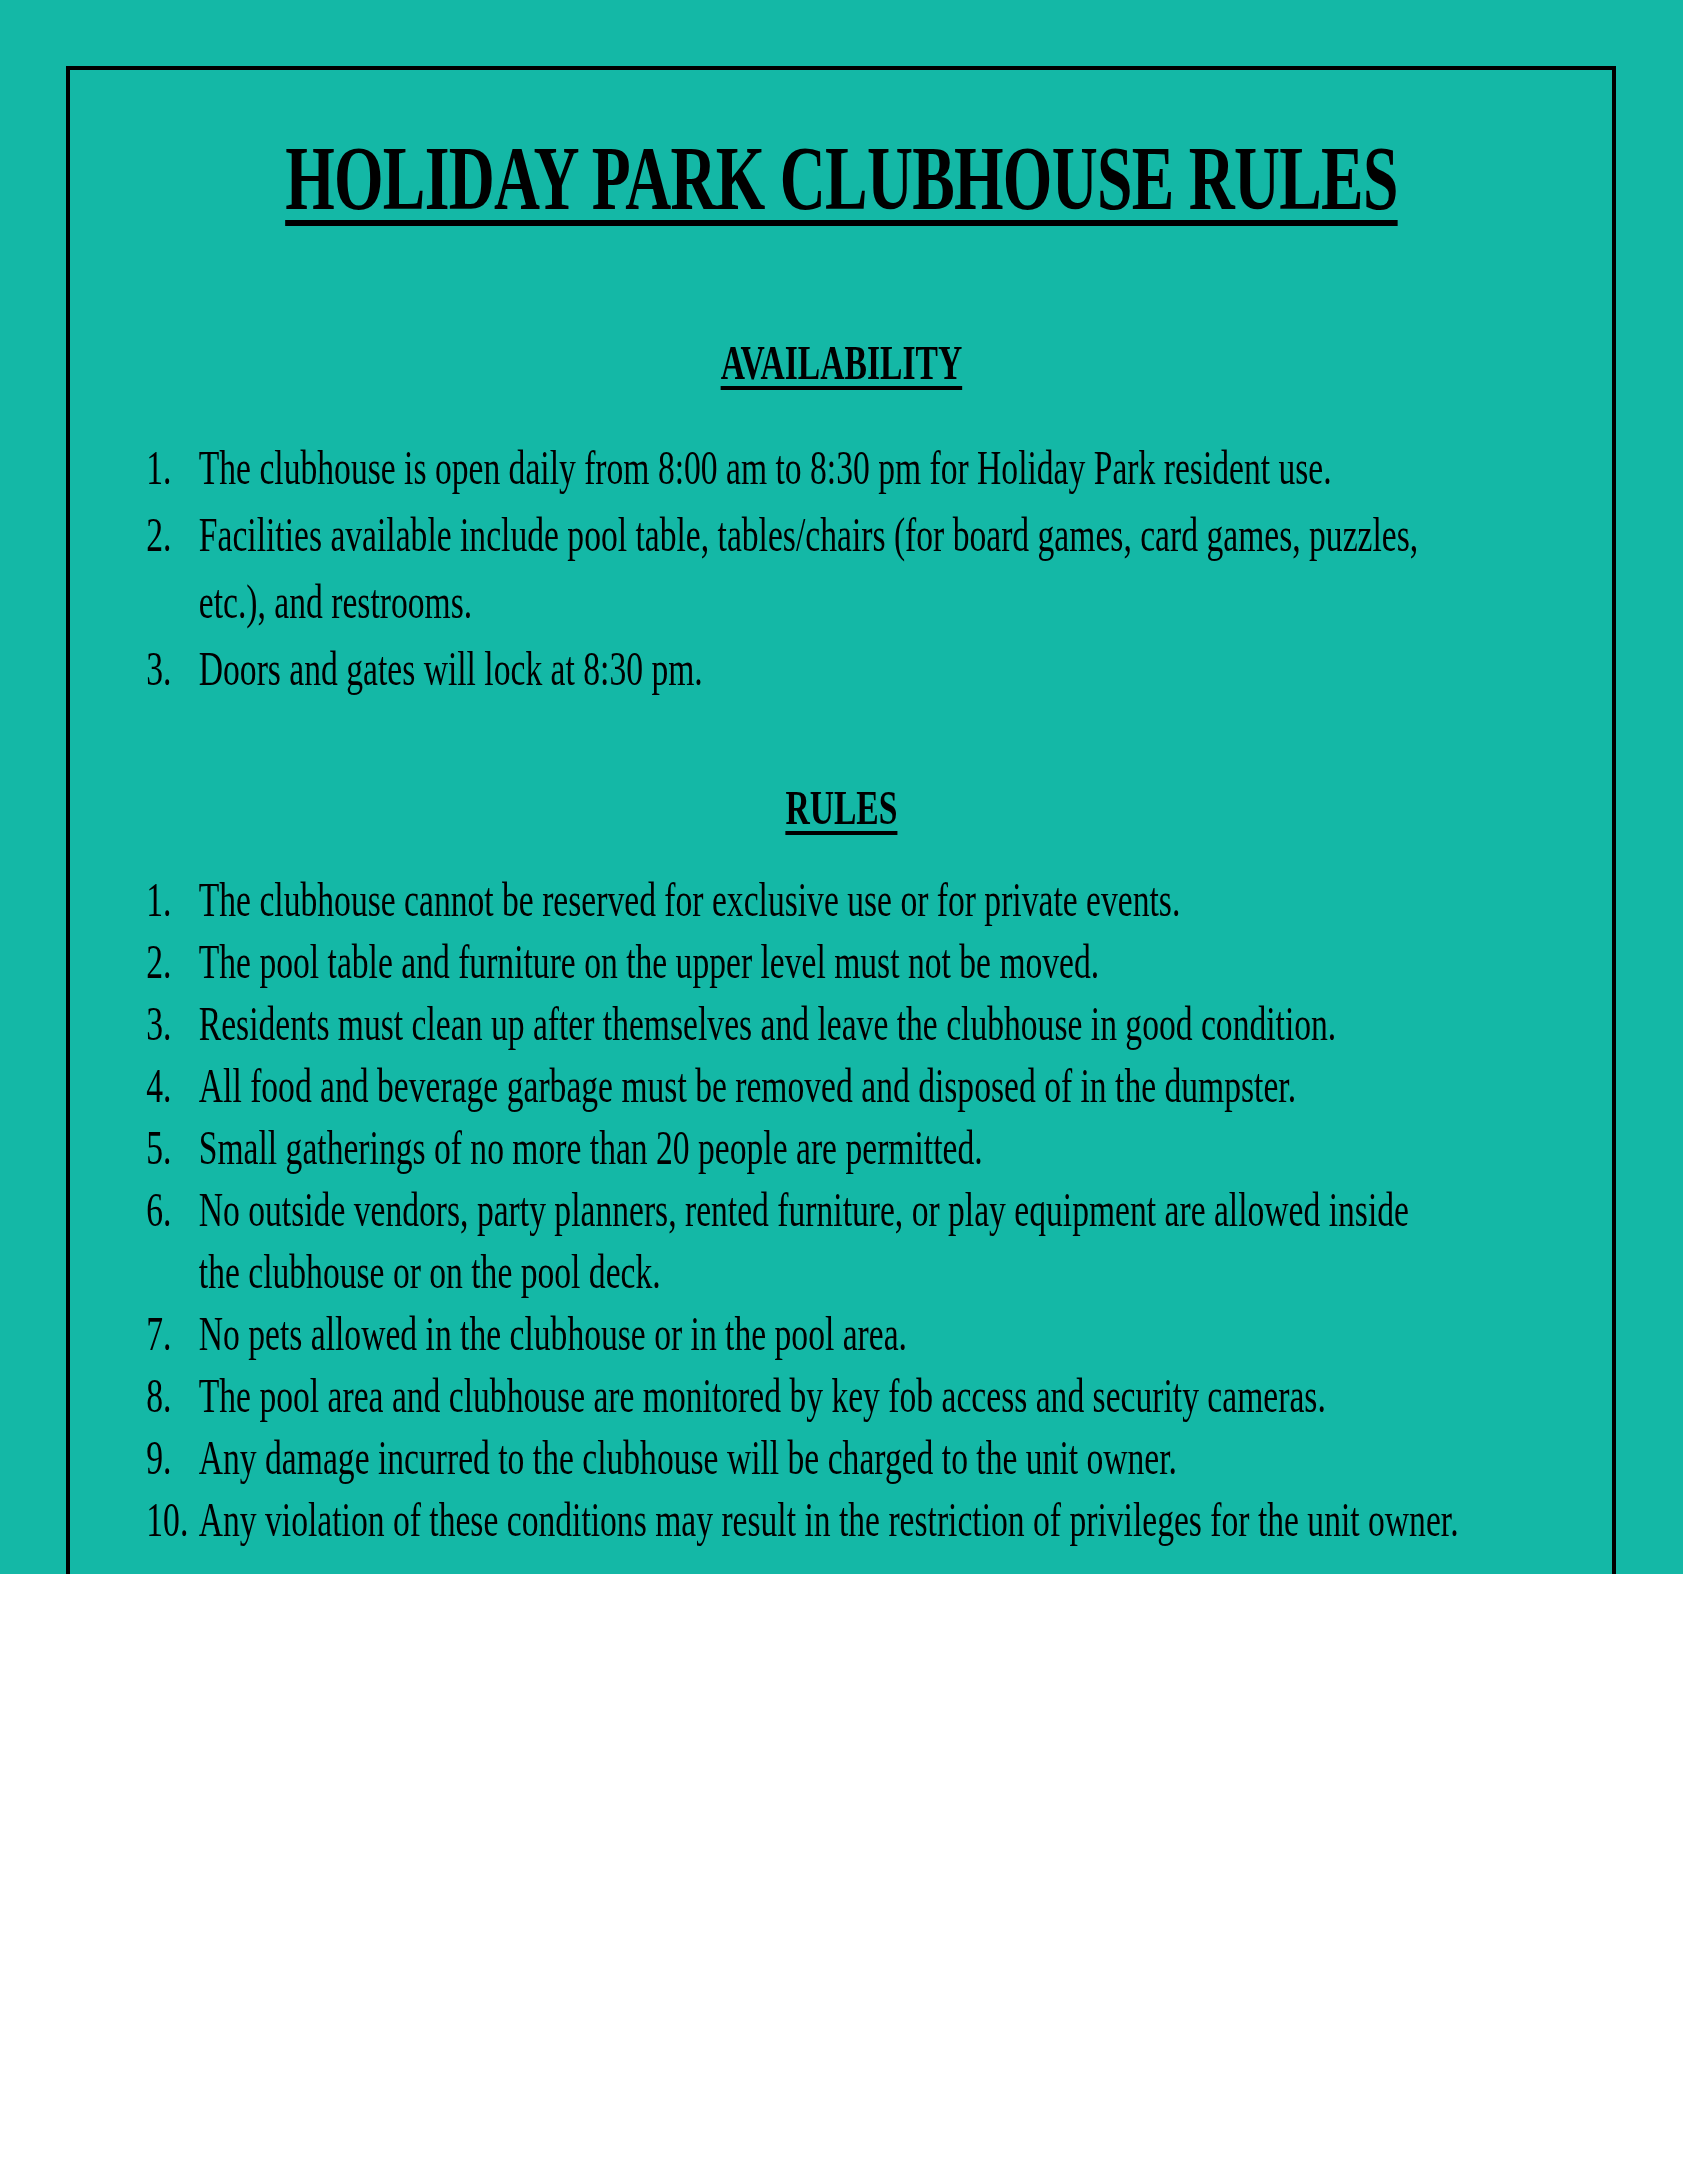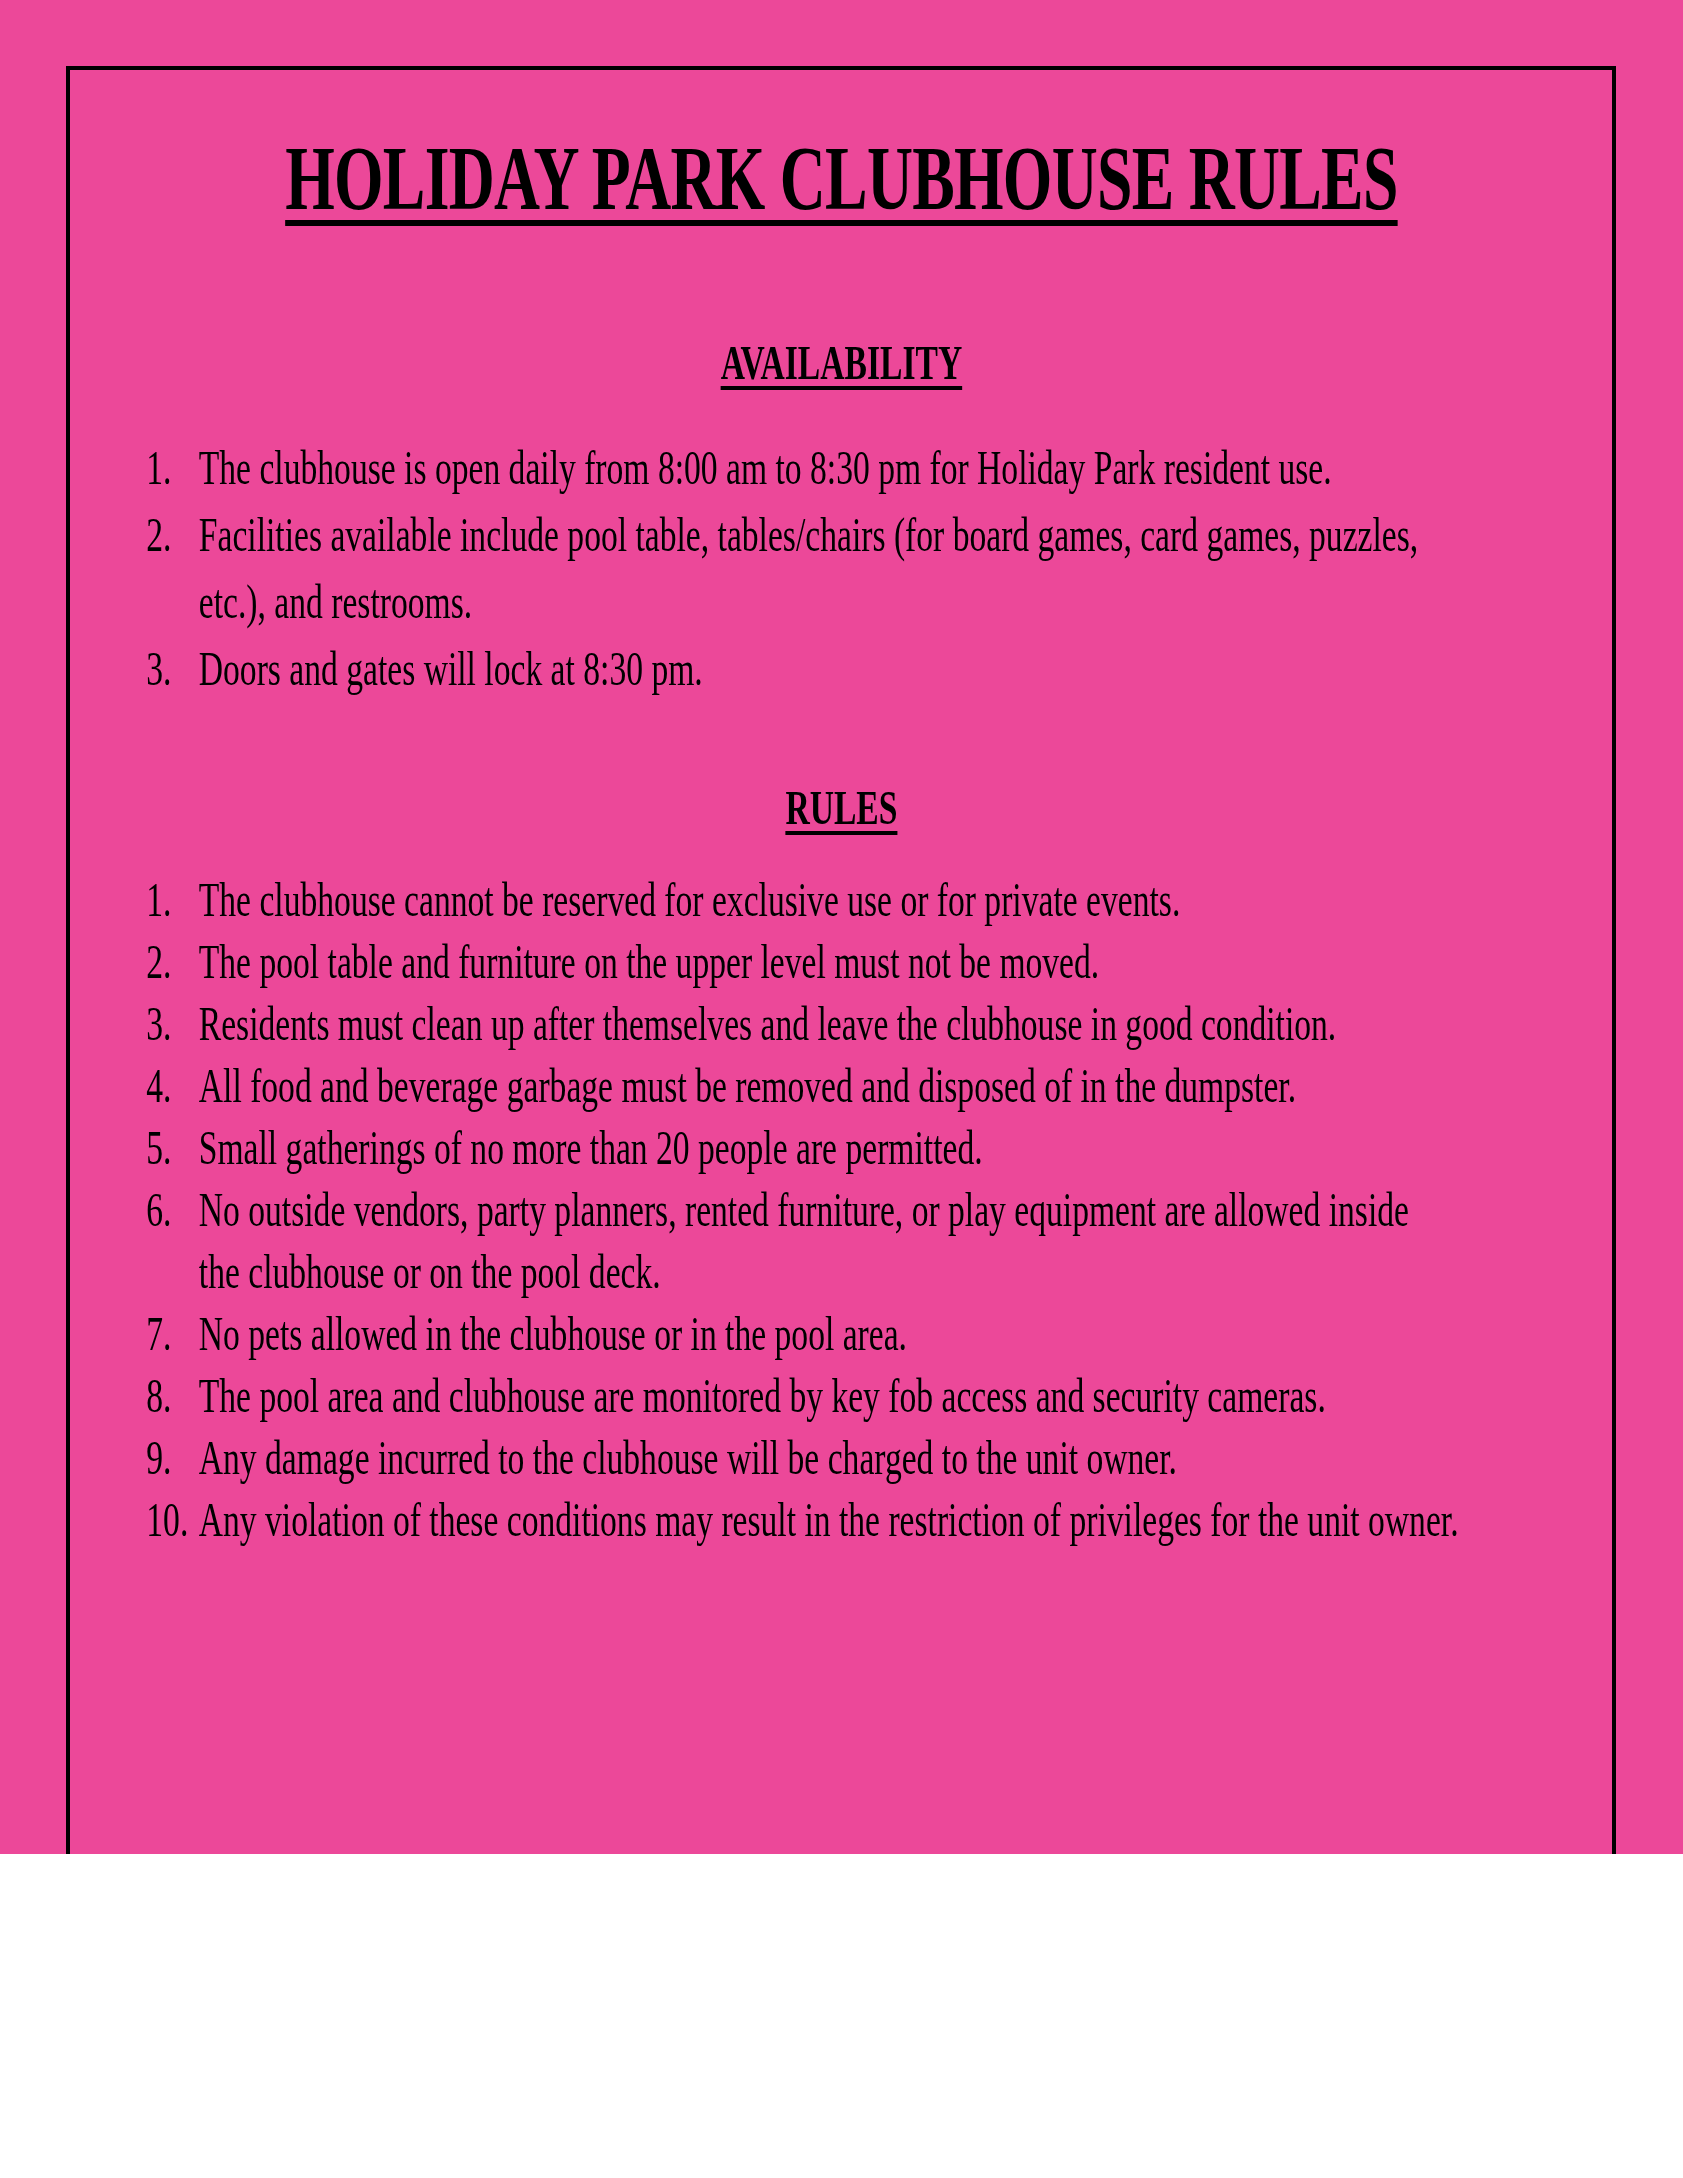--- a/index.html
+++ b/index.html
@@ -1,20 +1,20 @@
 <!DOCTYPE html>
 <html><head>
 <meta charset="utf-8">
 <style>
   html, body { margin: 0; padding: 0; background: #ffffff; }
   .page {
     position: relative;
     width: 1683px;
-    height: 1854px;
-    background: #ec4899;
+    height: 1574px;
+    background: #14b8a6;
     font-family: "Liberation Serif", "DejaVu Serif", serif;
     color: #000000;
   }
   .frame {
     position: absolute;
     left: 66px;
     top: 66px;
     width: 1542px;
     height: 2037px;
     border: 4px solid #000000;

